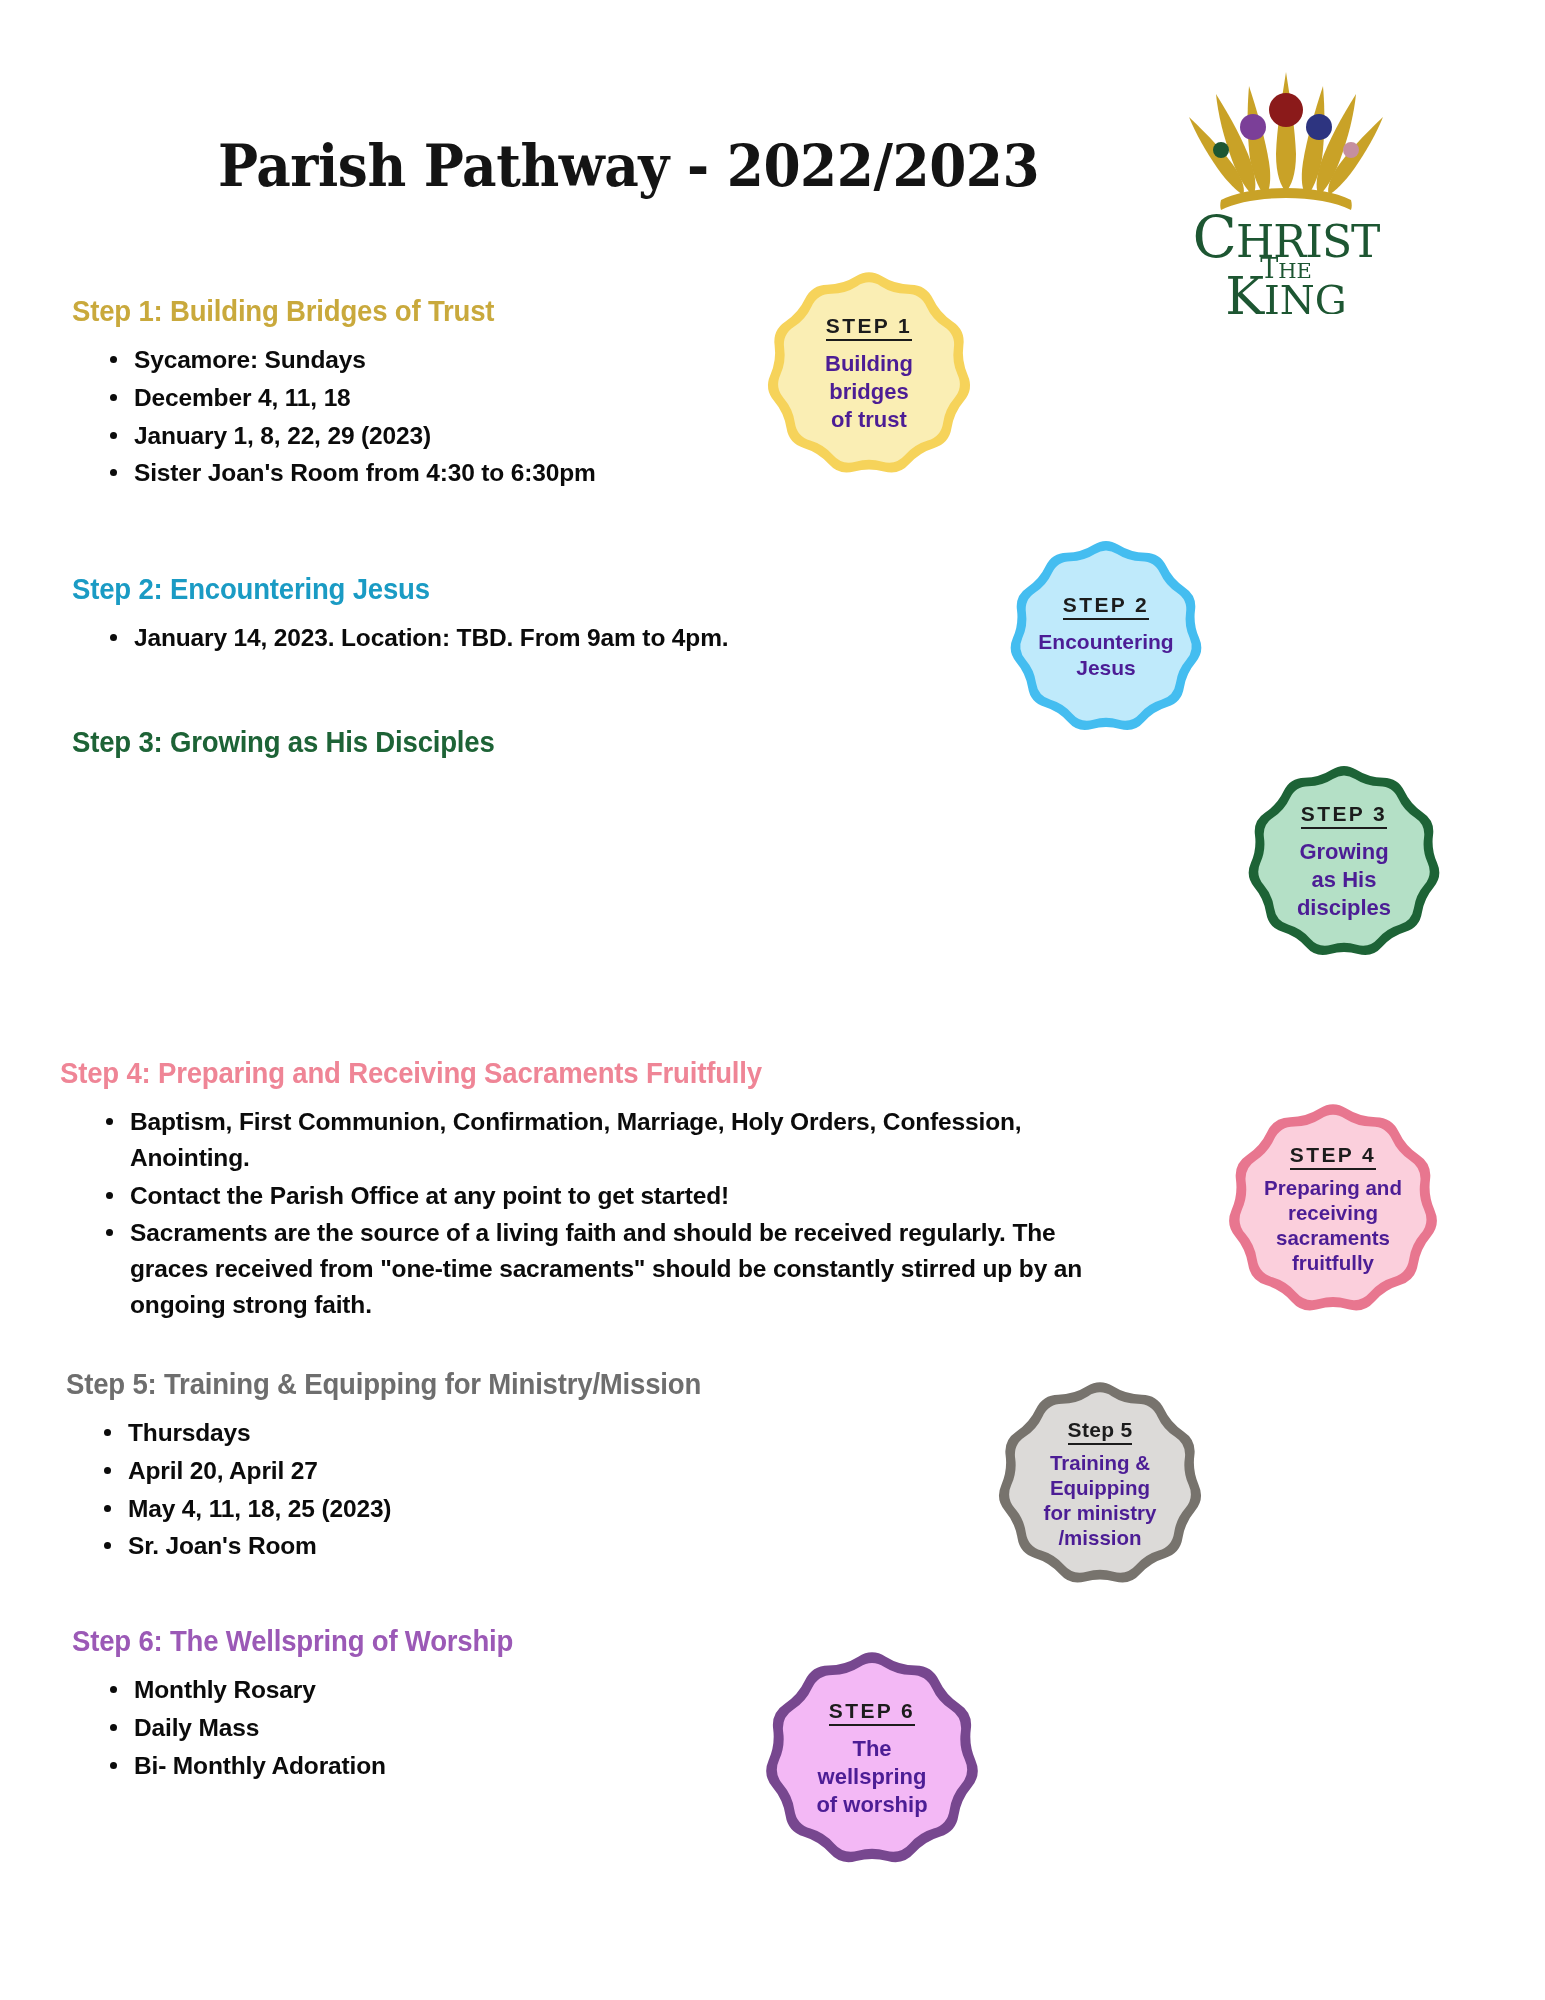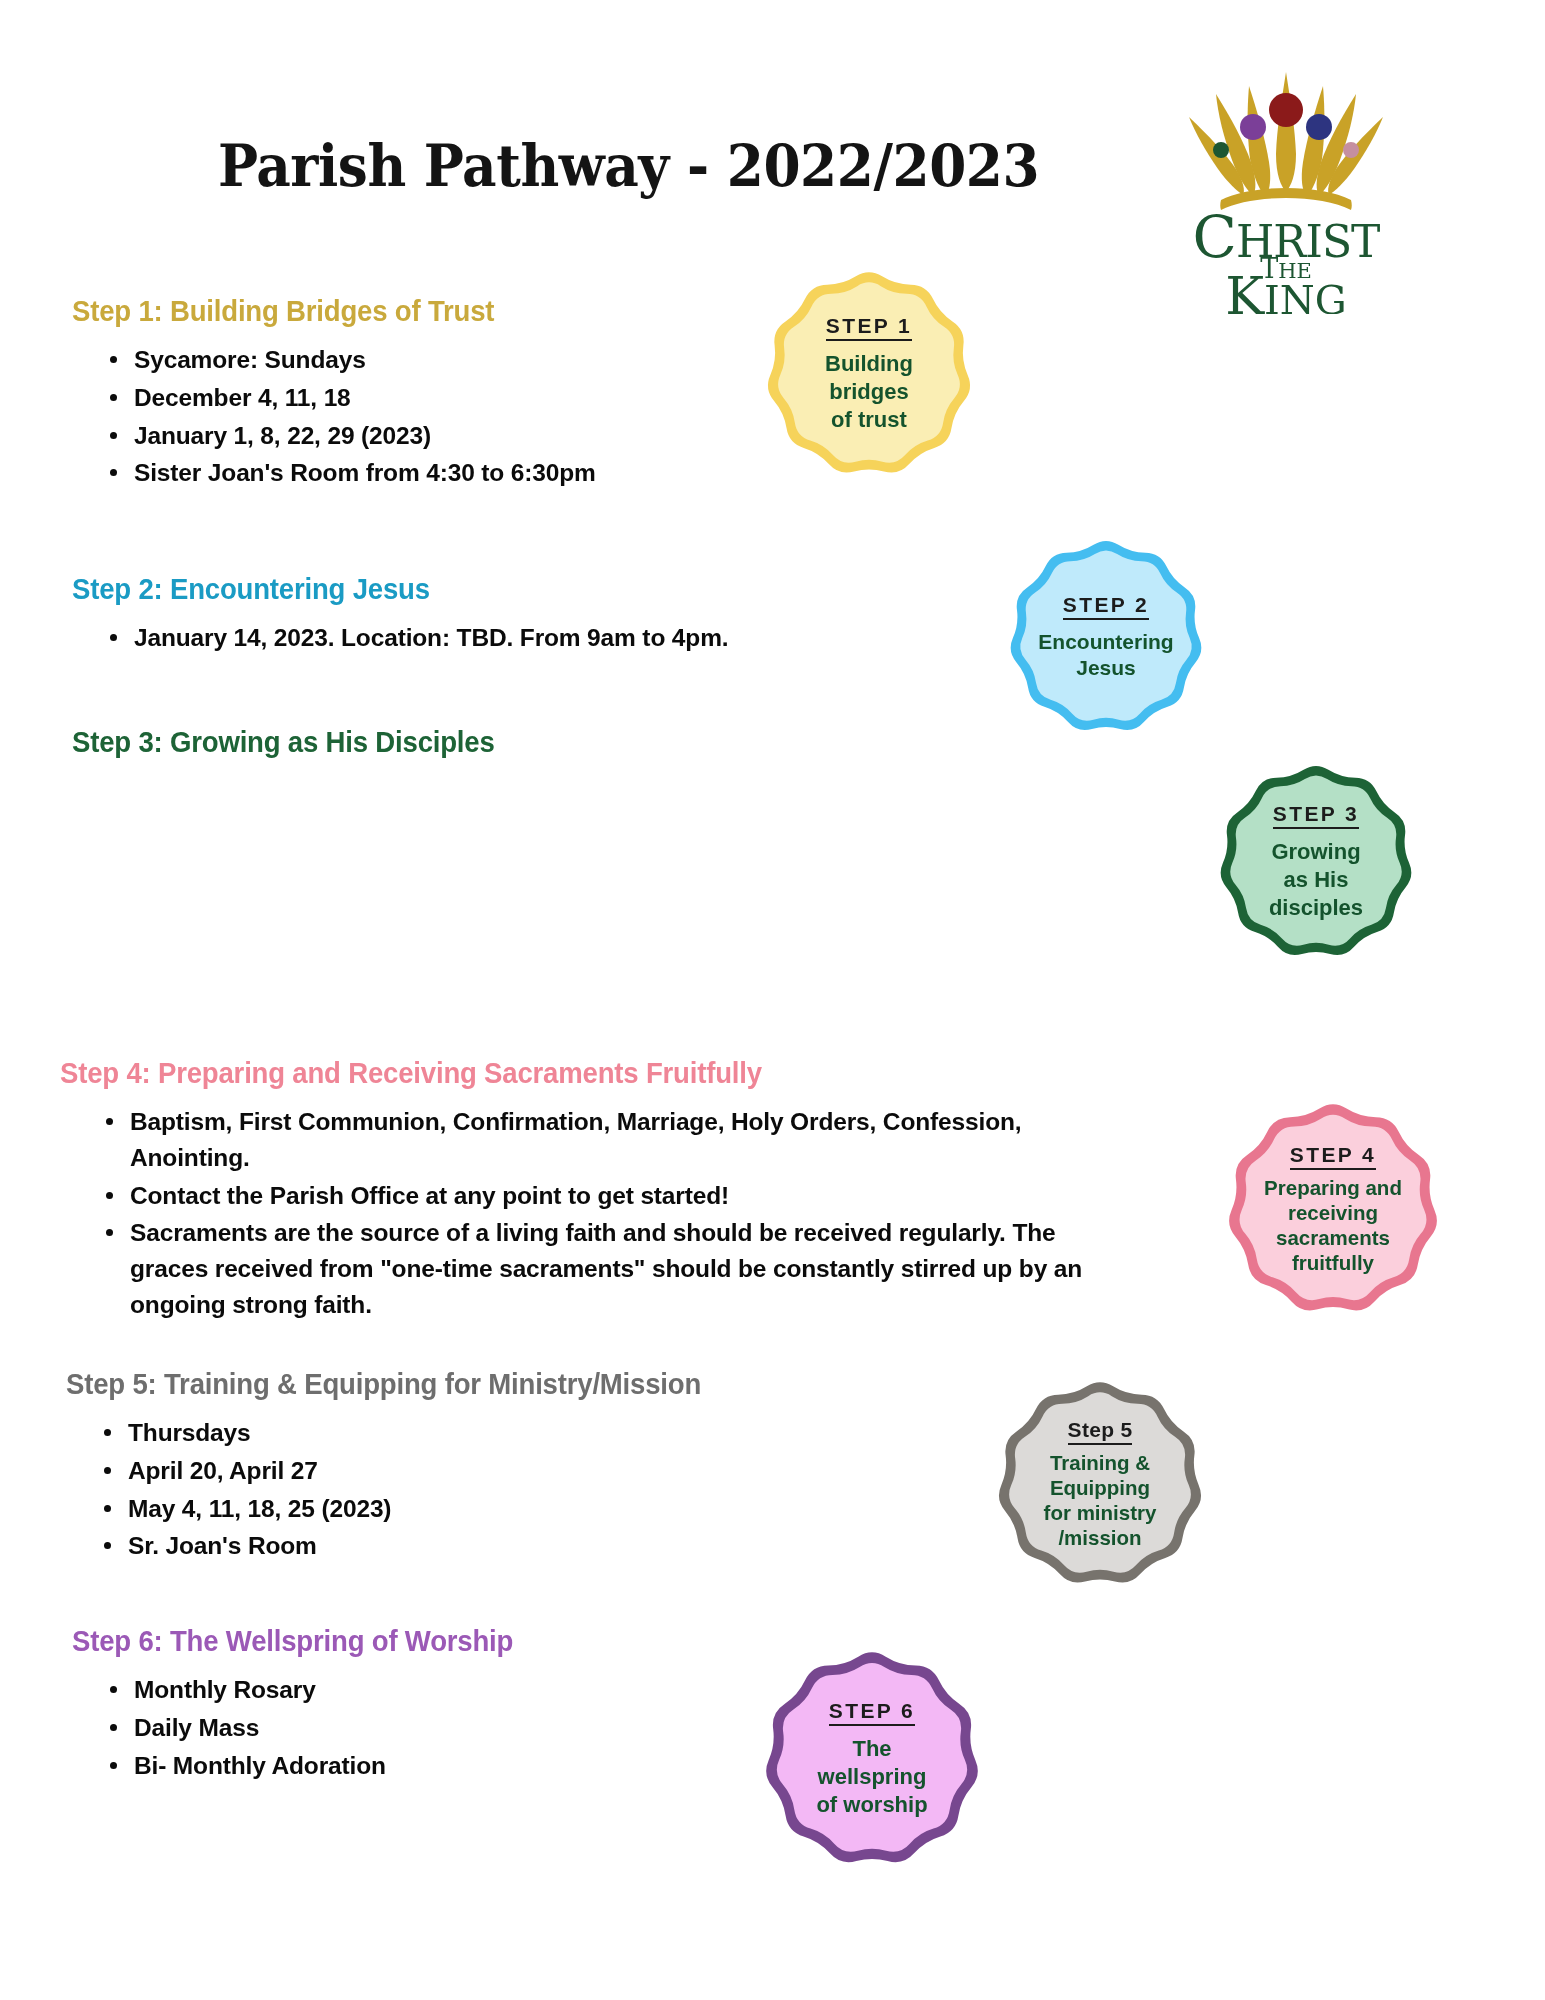--- a/index.html
+++ b/index.html
@@ -107,21 +107,21 @@
     padding-bottom: 2px;
     margin-bottom: 9px;
     display: inline-block;
     line-height: 1.1;
   }
   .badge-step.nocaps { letter-spacing: 0.3px; font-size: 21px; }
   .badge-lines {
     font-weight: 700;
     font-size: 22px;
     line-height: 1.26;
-    color: #14532d;
+    color: #4c1d95;
   }
   .badge-lines div { white-space: nowrap; }
   .badge.tight .badge-lines { font-size: 20.5px; line-height: 1.22; }
   .badge.tight .badge-step { margin-bottom: 5px; }
 </style>
 </head>
 <body>
 
 <div class="page">
 
@@ -226,21 +226,21 @@
       </svg>
     <div class="badge-inner">
       <span class="badge-step">STEP 2</span>
       <div class="badge-lines" style="font-size:21px;">
         <div>Encountering</div>
         <div>Jesus</div>
       </div>
     </div>
   </div>
 
-  <div class="badge" id="badge-2" style="left:1212px;top:762px;width:208px;height:200px;">
+  <div class="badge" id="badge-2" style="left:1240px;top:762px;width:208px;height:200px;">
       <svg width="208" height="200" viewBox="0 0 208 200">
         <path d="M116.40,7.78 Q128.79,15.56 143.43,15.72 Q158.06,15.87 164.29,29.12 Q170.51,42.37 182.73,50.42 Q194.96,58.46 193.03,72.97 Q191.10,87.48 197.04,100.85 Q202.98,114.23 193.51,125.39 Q184.05,136.56 181.81,151.02 Q179.57,165.49 165.58,169.76 Q151.58,174.03 141.87,184.99 Q132.17,195.95 118.09,191.97 Q104.00,188.00 89.91,191.97 Q75.83,195.95 66.13,184.99 Q56.42,174.03 42.42,169.76 Q28.43,165.49 26.19,151.02 Q23.95,136.56 14.49,125.39 Q5.02,114.23 10.96,100.85 Q16.90,87.48 14.97,72.97 Q13.04,58.46 25.27,50.42 Q37.49,42.37 43.71,29.12 Q49.94,15.87 64.57,15.72 Q79.21,15.56 91.60,7.78 Q104.00,0.00 116.40,7.78 Z" fill="#1d6336"></path>
         <path d="M115.13,17.10 Q126.26,24.20 139.46,24.24 Q152.66,24.29 158.18,36.28 Q163.70,48.27 174.79,55.44 Q185.87,62.61 184.03,75.68 Q182.20,88.76 187.64,100.78 Q193.08,112.81 184.47,122.81 Q175.86,132.82 173.94,145.88 Q172.02,158.94 159.36,162.70 Q146.71,166.46 138.03,176.41 Q129.36,186.35 116.68,182.68 Q104.00,179.00 91.32,182.68 Q78.64,186.35 69.97,176.41 Q61.29,166.46 48.64,162.70 Q35.98,158.94 34.06,145.88 Q32.14,132.82 23.53,122.81 Q14.92,112.81 20.36,100.78 Q25.80,88.76 23.97,75.68 Q22.13,62.61 33.21,55.44 Q44.30,48.27 49.82,36.28 Q55.34,24.29 68.54,24.24 Q81.74,24.20 92.87,17.10 Q104.00,10.00 115.13,17.10 Z" fill="#b4e0c6"></path>
       </svg>
     <div class="badge-inner">
       <span class="badge-step">STEP 3</span>
       <div class="badge-lines">
         <div>Growing</div>
         <div>as His</div>
         <div>disciples</div>

